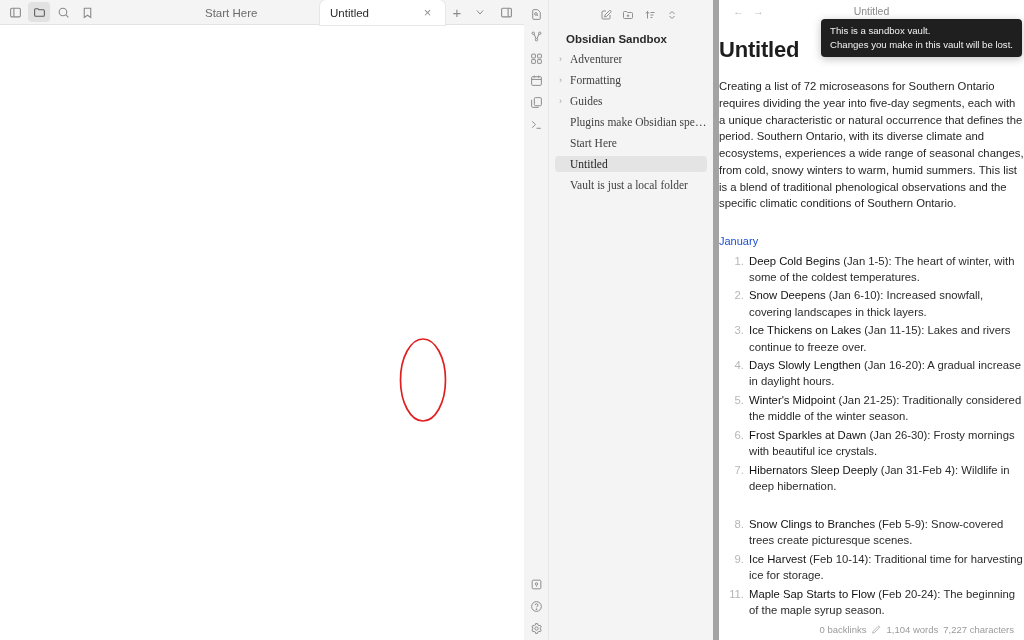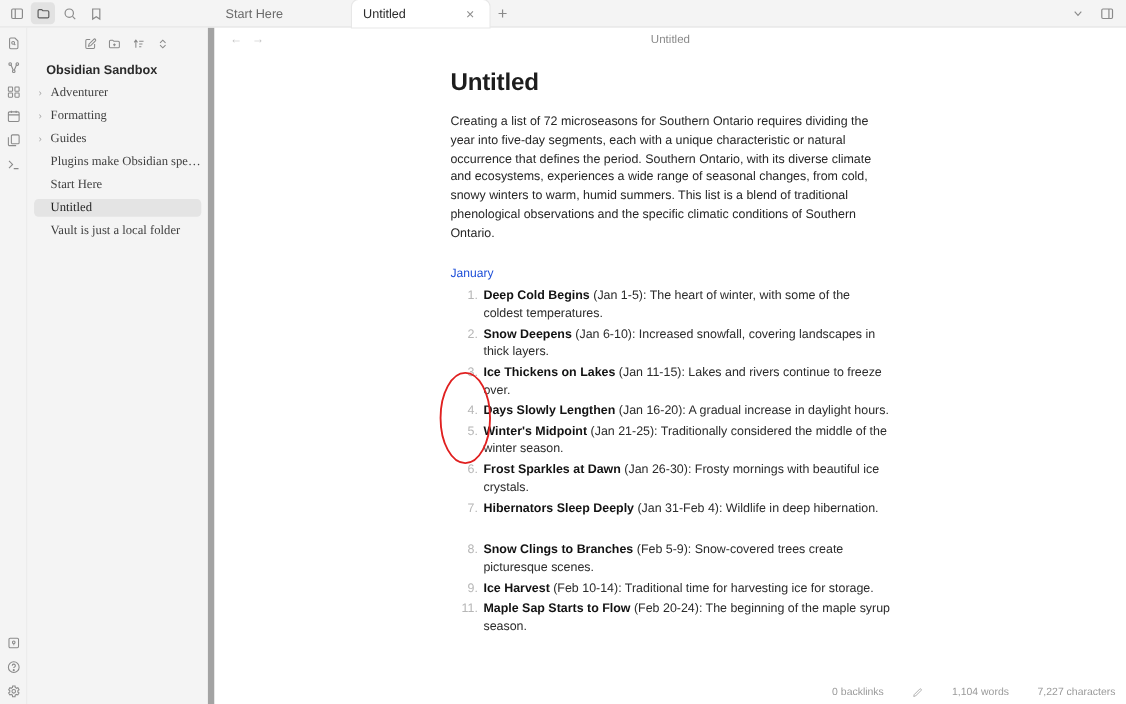--- a/index.html
+++ b/index.html
@@ -4,21 +4,21 @@
 <style>
   * { box-sizing: border-box; margin: 0; padding: 0; }
   html, body {
     width: 1024px; height: 640px;
     overflow: hidden;
     font-family: "Liberation Sans", sans-serif;
     background: #ffffff;
     color: #222222;
     -webkit-font-smoothing: antialiased;
   }
-  .app { position: relative; width: 1024px; height: 640px; display: flex; flex-direction: column; }
+  .app { position: relative; width: 1024px; height: 640px; display: flex; flex-direction: row; }
 
   
   .titlebar {
     height: 25px; flex: 0 0 25px;
     background: #f4f4f4;
     display: flex; align-items: stretch;
     border-bottom: 1px solid #e3e3e3;
     position: relative; z-index: 5;
   }
   .tb-left { display: flex; align-items: center; gap: 2px; padding: 0 4px 0 4px; width: 195px; flex: 0 0 195px; }
@@ -136,32 +136,32 @@
   .doc ol { list-style: none; margin: 0 0 22px 0; padding: 0; }
   .doc ol li {
     position: relative;
     padding-left: 30px; margin-bottom: 2.3px;
     line-height: 1.44;
   }
   .doc ol li .num {
     position: absolute; left: 0; width: 25px;
     text-align: right; color: #b6b6b6;
   }
-  .doc ol li b { font-weight: bold; color: #121212; }
+  .doc ol li b { font-weight: normal; color: #121212; }
   .doc ol li .rest { color: #2b2b2b; }
 
   
   .annot-ellipse {
     position: absolute; pointer-events: none; z-index: 40;
   }
 
   
   .statusbar {
     position: absolute; right: 6px; bottom: 3px;
-    display: flex; align-items: center; gap: 26px;
+    display: flex; align-items: center; gap: 5px;
     font-size: 9.5px; color: #9a9a9a;
     background: #ffffff; padding: 2px 4px; border-radius: 4px;
     z-index: 20;
   }
   .statusbar .sb-icon { color: #a8a8a8; display: flex; align-items: center; }
 
   
   .tooltip {
     position: absolute; top: 19px; right: 2px;
     background: #1f1f1f; color: #f2f2f2;
@@ -417,14 +417,18 @@
         <span>1,104 words</span>
         <span>7,227 characters</span>
       </div>
     </div>
   </div>
 
   <svg class="annot-ellipse" style="left:398px; top:336px;" width="56" height="88" viewBox="0 0 56 88">
     <ellipse cx="25" cy="44" rx="22.5" ry="41" fill="none" stroke="#e02020" stroke-width="1.7"></ellipse>
   </svg>
 
+  <div class="tooltip">
+    <div>This is a sandbox vault.</div>
+    <div>Changes you make in this vault will be lost.</div>
+  </div>
 
 </div>
 
 </body></html>

